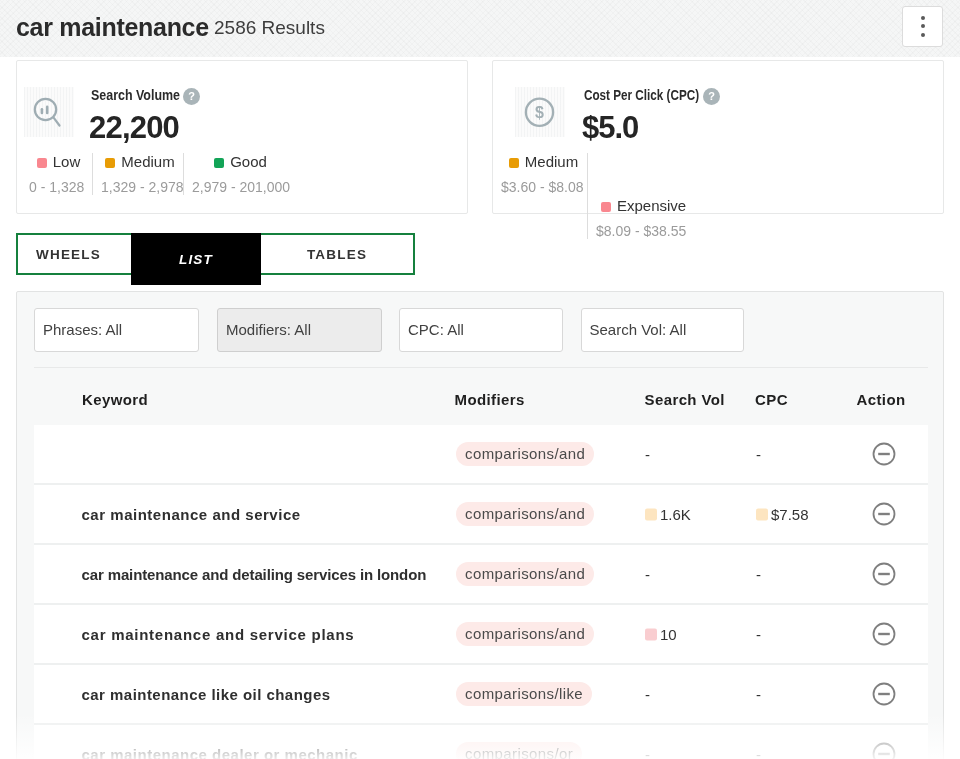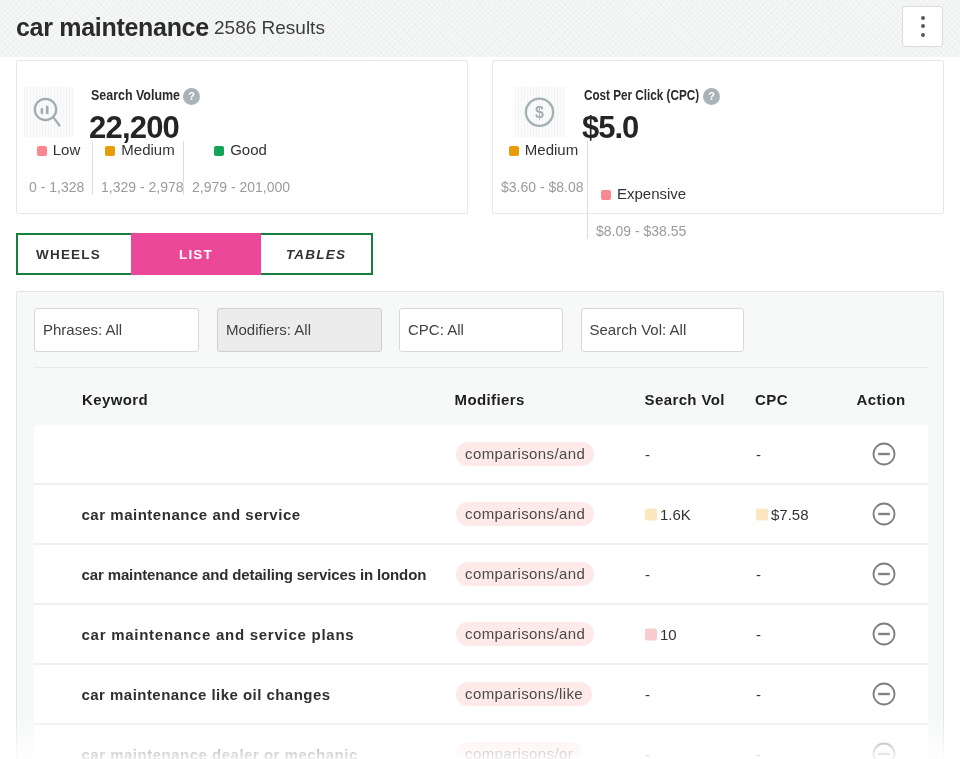--- a/index.html
+++ b/index.html
@@ -26,36 +26,36 @@
 .icon-sq { position:absolute; width:50px; height:50px; top:26px; background:#fbfbfb;
   background-image:repeating-linear-gradient(90deg, rgba(90,110,120,0.05) 0 1px, rgba(255,255,255,0) 1px 3px); }
 .c1 .icon-sq { left:7px; } .c2 .icon-sq { left:22px; }
 .card-title { position:absolute; top:25px; font-size:15px; font-weight:700; color:#2b2b2b; transform:scaleX(0.83); transform-origin:left top; white-space:nowrap; }
 .c1 .card-title { left:74px; } .c2 .card-title { left:91px; transform:scaleX(0.78); }
 .qmark { position:absolute; top:27px; width:17px; height:17px; border-radius:50%; background:#a9b4b8;
   color:#fff; font-size:11px; font-weight:700; text-align:center; line-height:17px; }
 .c1 .qmark { left:166px; } .c2 .qmark { left:210px; }
 .big-num { position:absolute; top:51px; font-size:31px; font-weight:700; color:#252525; letter-spacing:-0.8px; line-height:31px; }
 .c1 .big-num { left:72px; } .c2 .big-num { left:89px; letter-spacing:-1px; }
-.legend { position:absolute; left:0; top:80px; width:100%; display:flex; }
+.legend { position:absolute; left:0; top:92px; width:100%; display:flex; }
 .legend .col { text-align:center; padding:0 8px; border-left:1px solid #ddd; }
 .legend .col:first-child { border-left:none; }
 .leg-label { font-size:15px; color:#333; white-space:nowrap; }
 .leg-label .sq { display:inline-block; width:10px; height:10px; border-radius:2px; margin-right:6px; position:relative; top:0.5px; }
-.leg-range { font-size:14px; color:#9b9b9b; margin-top:21px; white-space:nowrap; }
+.leg-range { font-size:14px; color:#9b9b9b; margin-top:9px; white-space:nowrap; }
 .sq-red { background:#f9878f; } .sq-amber { background:#e89c05; } .sq-green { background:#12a457; }
 
 
 .tabs { position:absolute; left:16px; top:233px; }
 .tab { position:absolute; top:0; height:42px; background:#fff; border:2px solid #15803d;
   font-size:13.5px; font-weight:700; letter-spacing:1.2px; color:#333;
   display:flex; align-items:center; justify-content:center; }
 .tab.t1 { left:0; width:115px; border-right:none; justify-content:flex-start; padding-left:18px; }
-.tab.t2 { left:115px; top:0; width:130px; height:42px; background:#ec4899; border:none; color:#fff; }
-.tab.t3 { left:245px; width:112px; border-left:none;font-style:italic; }
+.tab.t2 { left:115px; top:0; width:130px; height:52px; background:#000000; border:none; color:#fff;font-style:italic; }
+.tab.t3 { left:245px; width:154px; border-left:none; }
 
 
 .panel { position:absolute; left:16px; top:291px; width:928px; height:500px;
   background:#f7f8f8; border:1px solid #e2e3e3; border-radius:2px; }
 .fbox { position:absolute; top:16px; height:44px; background:#fff; border:1px solid #d8d8d8; border-radius:3px;
   font-size:15px; color:#414141; line-height:42px; padding-left:8px; }
 .fbox.grey { background:#ececec; border-color:#cfcfcf; }
 .f1 { left:17px; width:165px; } .f2 { left:200px; width:164.5px; }
 .f3 { left:382px; width:164px; } .f4 { left:563.5px; width:163px; }
 

